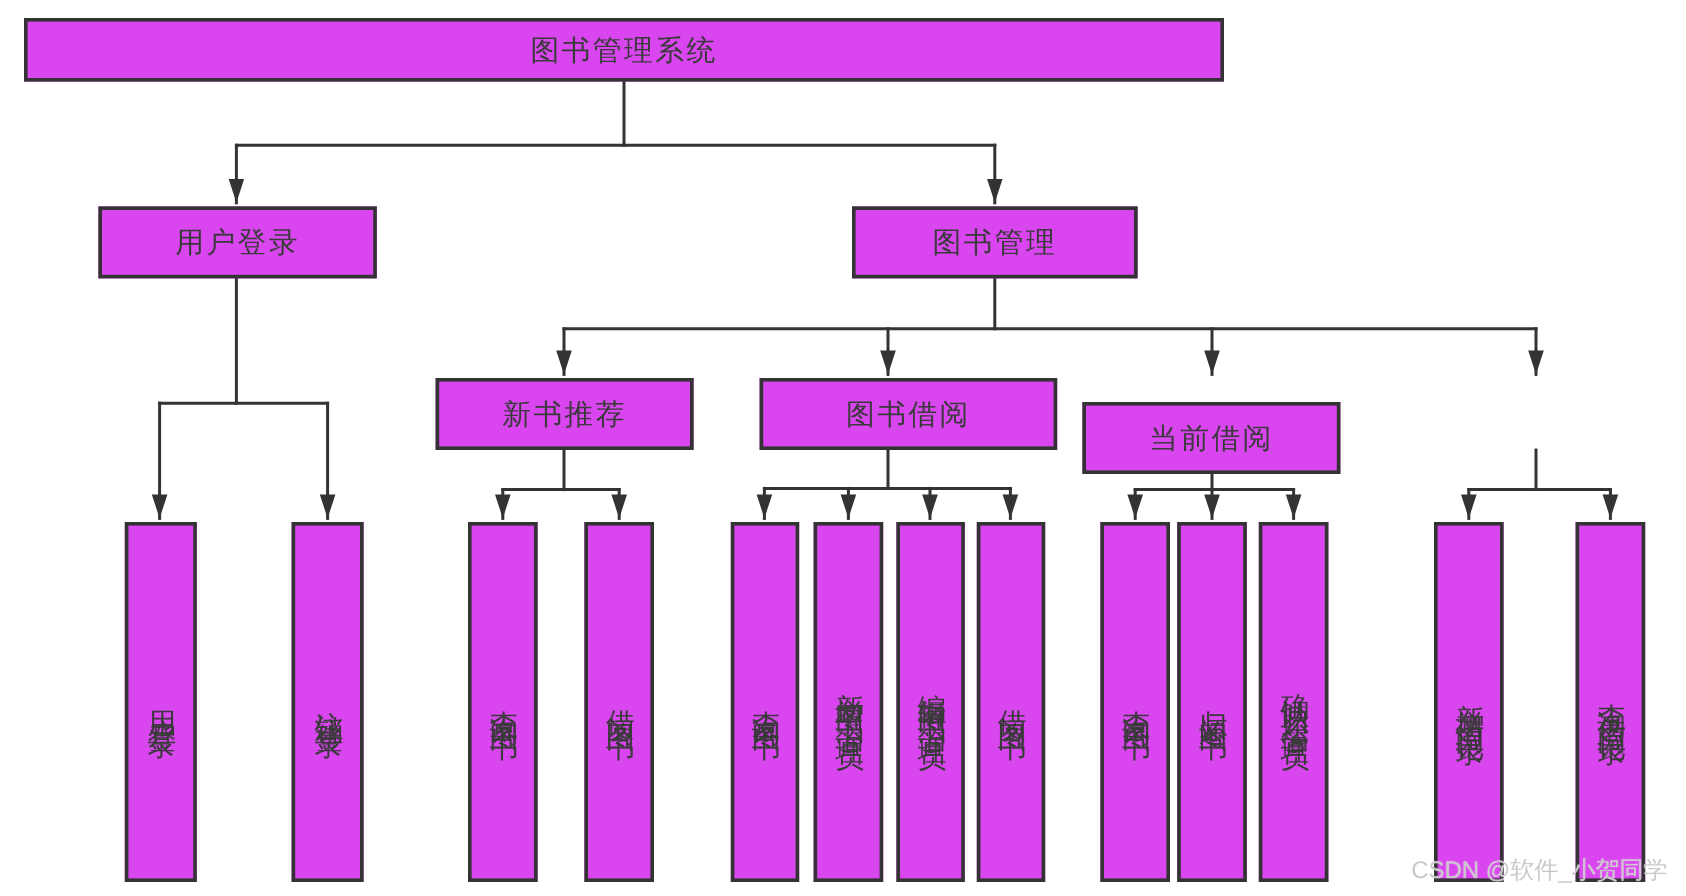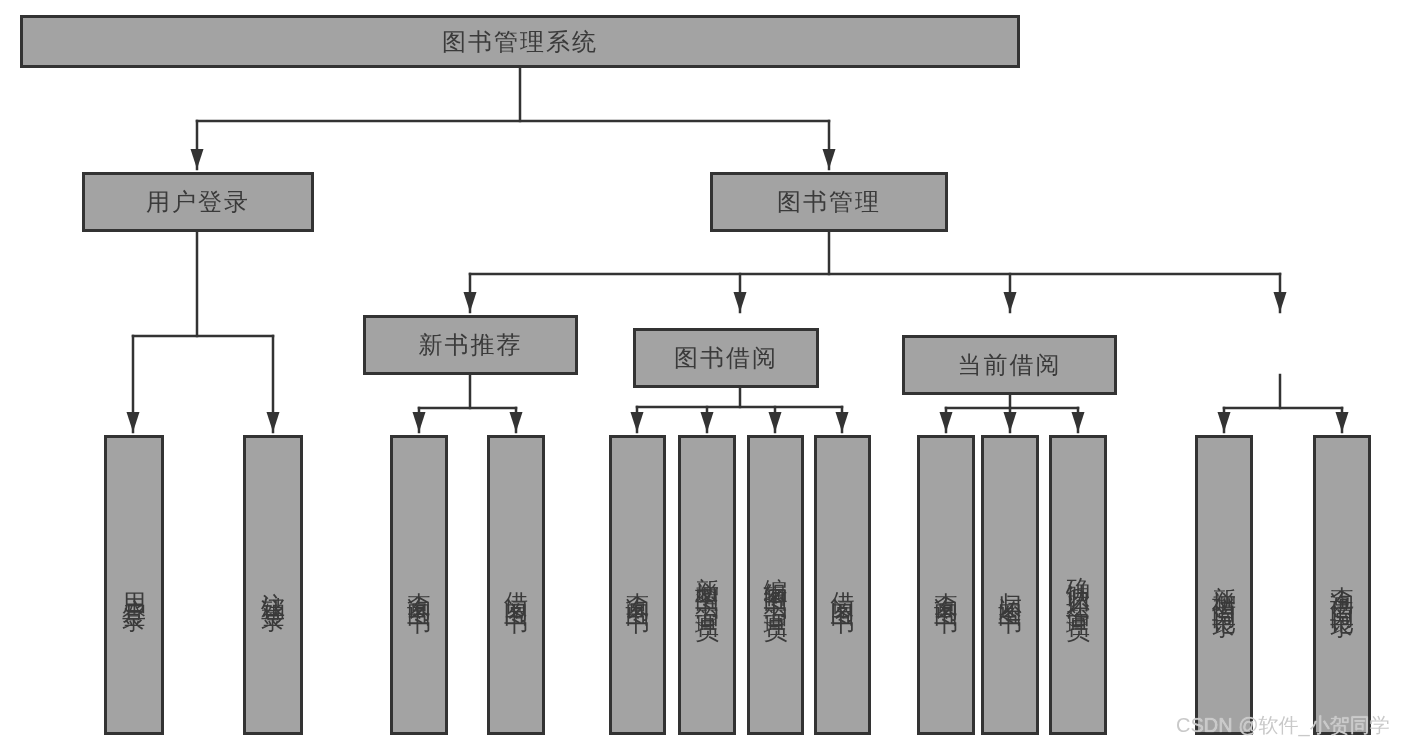--- a/index.html
+++ b/index.html
@@ -8,21 +8,21 @@
     font-family: "Liberation Sans", sans-serif;
     width: 1405px; height: 747px;
     position: relative;
     overflow: hidden;
     color: #383838;
   }
   #canvas { position: absolute; inset: 0; width: 1405px; height: 747px; }
   svg.connectors { position: absolute; left: 0; top: 0; z-index: 1; }
   .box {
     position: absolute;
-    background: #a3a3a3;
+    background: #d946ef;
     border: 3px solid #333333;
     display: flex;
     align-items: center;
     justify-content: center;
     z-index: 2;
     font-size: 24px;
     letter-spacing: 2px;
     color: #3a3a3a;
   }
   .leaf { z-index: 2; }
@@ -100,21 +100,21 @@
       <line x1="1342" y1="408" x2="1342" y2="432" marker-end="url(#ah)"></line>
     </g>
   </svg>
 
   <div class="box" style="left:20px; top:15px; width:1000px; height:53px;">图书管理系统</div>
 
   <div class="box" style="left:82px; top:172px; width:232px; height:60px;">用户登录</div>
   <div class="box" style="left:710px; top:172px; width:238px; height:60px;">图书管理</div>
 
   <div class="box" style="left:363px; top:315px; width:215px; height:60px;">新书推荐</div>
-  <div class="box" style="left:633px; top:328px; width:186px; height:60px;">图书借阅</div>
+  <div class="box" style="left:633px; top:315px; width:248px; height:60px;">图书借阅</div>
   <div class="box" style="left:902px; top:315px; width:215px; height:60px;margin-top:20px;">当前借阅</div>
 
   <div class="box leaf" style="left:104px; top:435px; width:60px; height:300px;">
     <span class="v-text">用户登录</span>
   </div>
   <div class="box leaf" style="left:243px; top:435px; width:60px; height:300px;">
     <span class="v-text">注销登录</span>
   </div>
 
   <div class="box leaf" style="left:390px; top:435px; width:58px; height:300px;">

